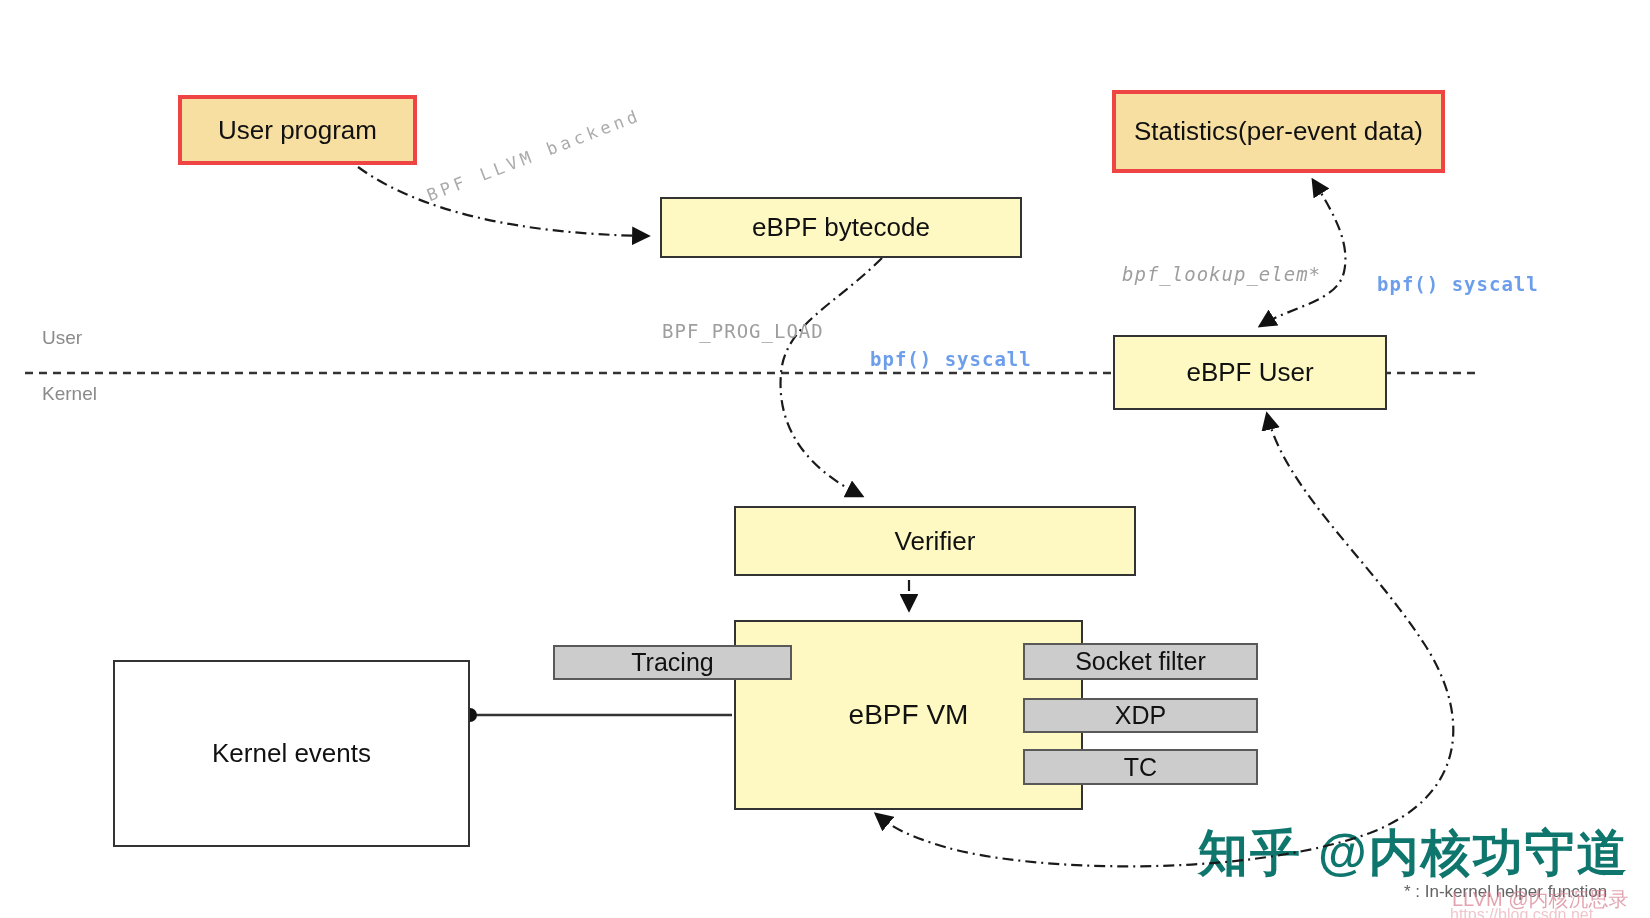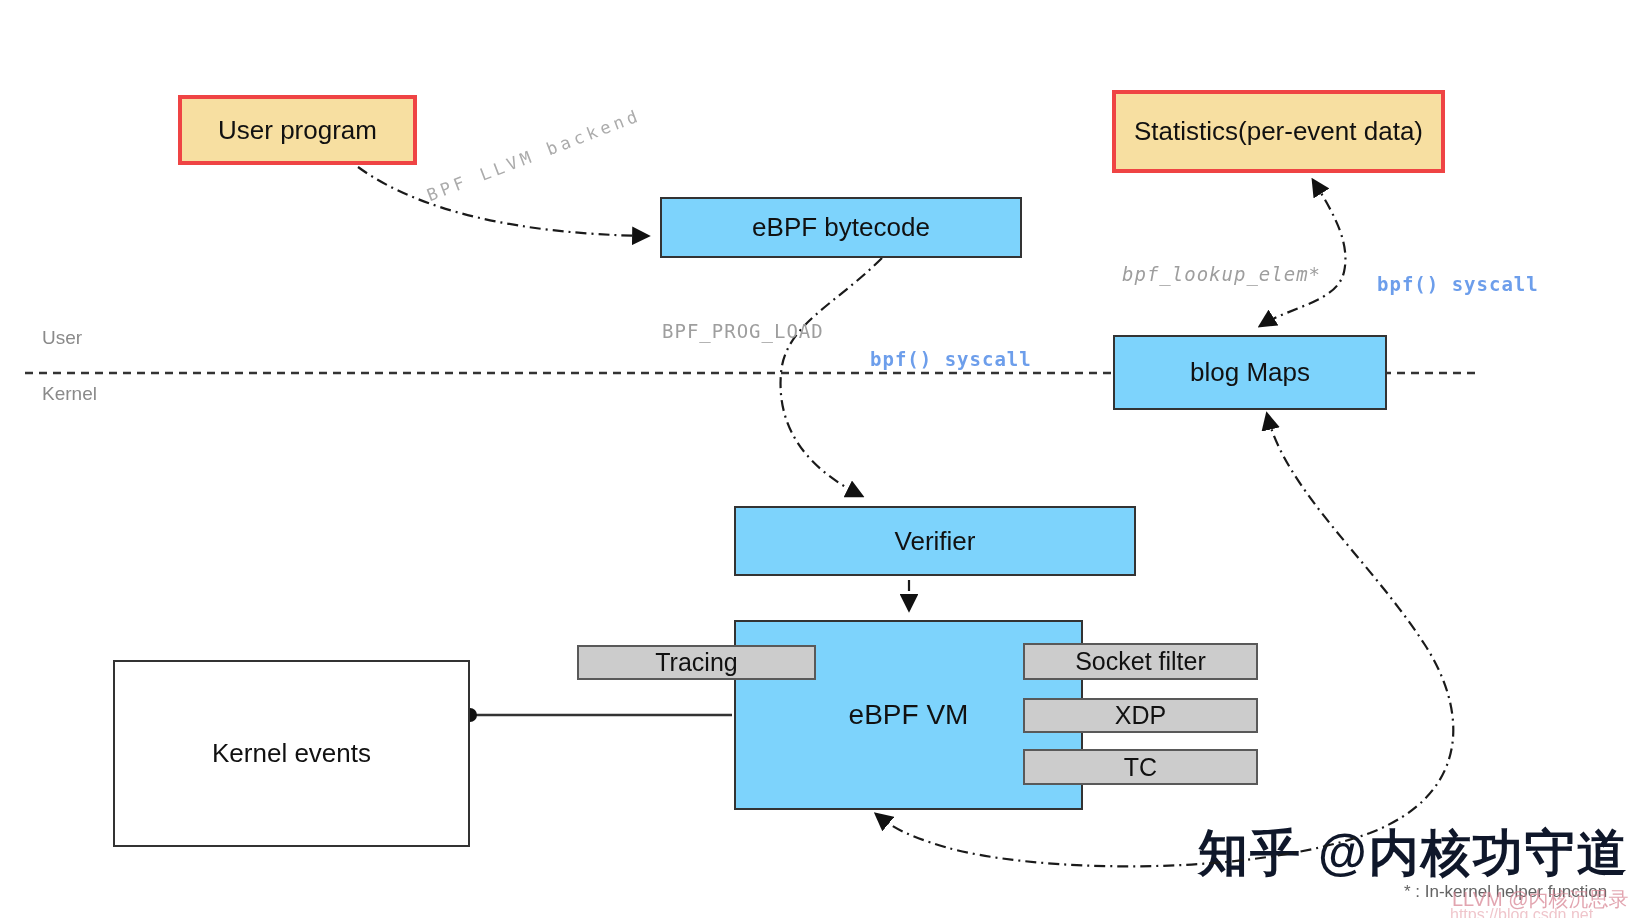--- a/index.html
+++ b/index.html
@@ -5,38 +5,38 @@
   html,body{margin:0;padding:0;background:#ffffff;}
   #stage{
     position:relative;width:1650px;height:918px;background:#ffffff;overflow:hidden;
     font-family:"Liberation Sans",sans-serif;
   }
   .box{
     position:absolute;display:flex;align-items:center;justify-content:center;
     box-sizing:border-box;text-align:center;color:#111;font-size:26px;z-index:3;
   }
   .yellow{background:#f7dfa1;border:4px solid #ef4444;}
-  .green{background:#7dd3fc;border:2px solid #333;}
+  .green{background:#fef9c3;border:2px solid #333;}
   .graybox{background:#cccccc;border:2px solid #595959;z-index:4;font-size:25px;}
   .white{background:#ffffff;border:2px solid #333;margin-top:40px;}
   .codelabel{
     position:absolute;font-family:"DejaVu Sans Mono","Liberation Mono",monospace;
     font-size:19px;color:#9e9e9e;white-space:nowrap;z-index:3;letter-spacing:1px;
   }
   .codeblue{color:#6d9eeb;font-weight:bold;margin-top:28px;}
   .italic{font-style:italic;}
   .sidelabel{position:absolute;font-size:19px;color:#8a8a8a;z-index:3;}
   .rotated{
     transform:rotate(-21deg);transform-origin:center center;letter-spacing:4px;
     color:#ababab;font-size:17px;
   }
   #connector-layer{position:absolute;left:0;top:0;z-index:2;}
   .wm-zhihu{
     position:absolute;left:1198px;top:820px;font-size:50px;font-weight:bold;
-    color:#0f172a;z-index:1;white-space:nowrap;letter-spacing:2px;
+    color:#0f766e;z-index:1;white-space:nowrap;letter-spacing:2px;
   }
   .footnote{
     position:absolute;left:1404px;top:882px;font-size:17px;color:#636363;
     z-index:3;white-space:nowrap;
   }
   .wm-csdn{
     position:absolute;left:1452px;top:886px;font-size:20px;
     color:rgba(215,130,145,0.72);z-index:4;white-space:nowrap;
   }
   .wm-csdn-url{
@@ -73,29 +73,29 @@
     <path d="M 470 715 H 732" stroke="#333" stroke-width="2.4" fill="none"></path>
     <circle cx="470" cy="715" r="7" fill="#111"></circle>
   </svg>
 
   <div class="box yellow" style="left:178px;top:95px;width:239px;height:70px;">User program</div>
 
   <div class="box yellow" style="left:1112px;top:90px;width:333px;height:83px;">Statistics(per-event data)</div>
 
   <div class="box green" style="left:660px;top:197px;width:362px;height:61px;">eBPF bytecode</div>
 
-  <div class="box green" style="left:1113px;top:335px;width:274px;height:75px;">blog Maps</div>
+  <div class="box green" style="left:1113px;top:335px;width:274px;height:75px;">eBPF User</div>
 
   <div class="box green" style="left:734px;top:506px;width:402px;height:70px;">Verifier</div>
 
   <div class="box green" style="left:734px;top:620px;width:349px;height:190px;font-size:28px;">eBPF VM</div>
 
   <div class="box white" style="left:113px;top:620px;width:357px;height:187px;">Kernel events</div>
 
-  <div class="box graybox" style="left:553px;top:645px;width:239px;height:35px;margin-left:24px;">Tracing</div>
+  <div class="box graybox" style="left:553px;top:645px;width:239px;height:35px;">Tracing</div>
 
   <div class="box graybox" style="left:1023px;top:643px;width:235px;height:37px;">Socket filter</div>
 
   <div class="box graybox" style="left:1023px;top:698px;width:235px;height:35px;">XDP</div>
 
   <div class="box graybox" style="left:1023px;top:749px;width:235px;height:36px;">TC</div>
 
   <div class="sidelabel" style="left:42px;top:327px;">User</div>
   <div class="sidelabel" style="left:42px;top:383px;">Kernel</div>
 

